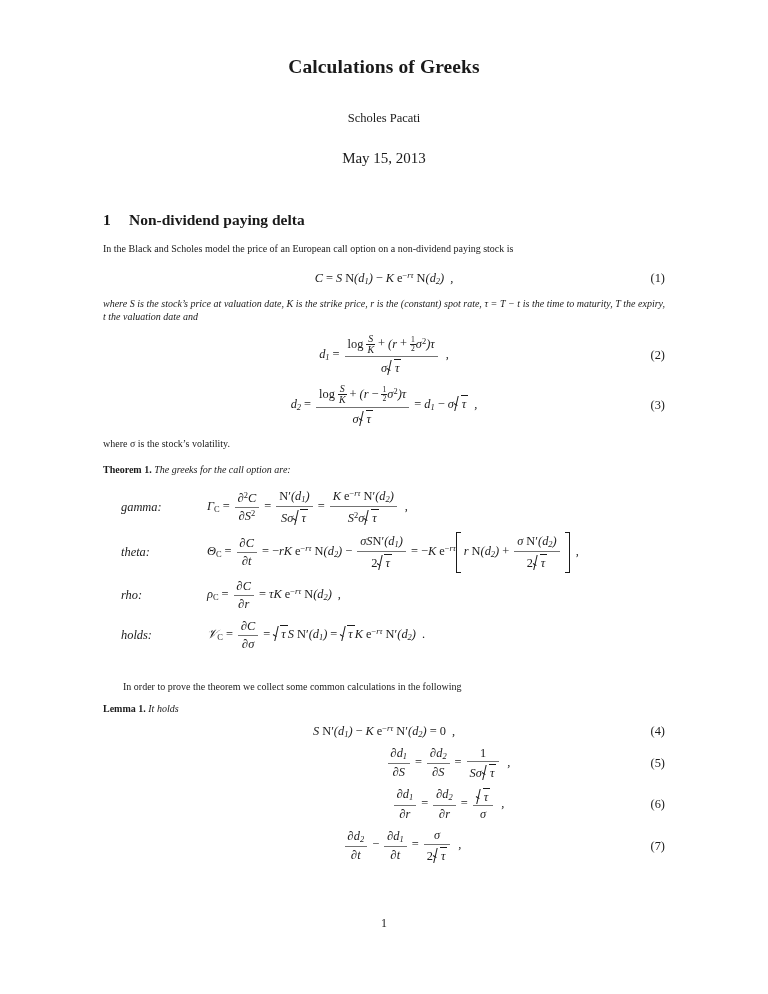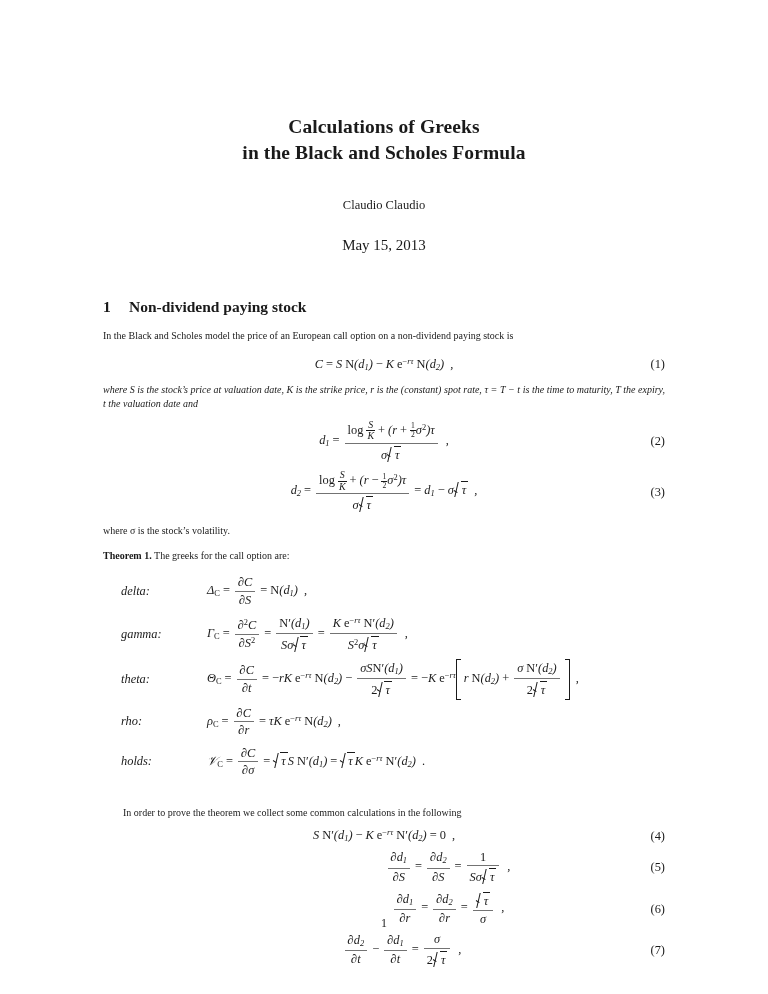--- a/index.html
+++ b/index.html
@@ -28,21 +28,21 @@
     width: 562px;
   }
 
   
   .title-block { text-align: center; }
   .doc-title {
     font-size: 19.5px;
     font-weight: bold;
     line-height: 1.35;
     margin: 0;
-    padding-top: 114px;
+    padding-top: 54px;
     letter-spacing: 0.1px;
   }
   .doc-title .tline { display: block; }
   .author {
     font-size: 12.5px;
     margin-top: 31px;
   }
   .date {
     font-size: 15px;
     margin-top: 24px;
@@ -62,21 +62,21 @@
     font-size: 10px;
     line-height: 1.33;
     margin: 13px 0 0 0;
     text-align: justify;
     text-justify: inter-word;
   }
   p.body.indent { text-indent: 20px; }
   p.tight { margin-top: 11px; font-style: italic; }
 
   .thm-head { font-weight: bold; }
-  .it { }
+  .it { font-style: italic; }
 
   
   .math {
     font-family: "Liberation Serif", "DejaVu Serif", serif;
     font-style: italic;
     white-space: nowrap;
   }
   .up { font-style: normal; }
   .op { font-style: normal; padding: 0 3px; }
   .sp { display: inline-block; width: 3px; }
@@ -227,28 +227,27 @@
 </style>
 </head>
 <body>
 
 <div class="page">
 <div class="content">
 
   <div class="title-block">
     <div class="doc-title">
       <span class="tline">Calculations of Greeks</span>
-      <span class="tline">in the Black and Scholes Formula</span>
-    </div>
-    <div class="author">Claudio Claudio</div>
+    </div>
+    <div class="author">Scholes Pacati</div>
     <div class="date">May 15, 2013</div>
   </div>
 
   <div class="section-head">
-    <span class="section-num">1</span><span>Non-dividend paying stock</span>
+    <span class="section-num">1</span><span>Non-dividend paying delta</span>
   </div>
 
   <p class="body">In the Black and Scholes model the price of an European call option on a non-dividend paying stock is</p>
 
   <div class="eqrow" style="margin-top:14px;">
     <div class="eqbody">
       <span class="math">C<span class="op">=</span>S<span class="sp"></span><span class="up">N</span>(d<sub class="s">1</sub>)<span class="op">−</span>K<span class="sp"></span><span class="up">e</span><sup class="s"><span class="up">−</span>rτ</sup><span class="sp"></span><span class="up">N</span>(d<sub class="s">2</sub>)<span class="spw"></span><span class="up">,</span></span>
     </div>
     <span class="eqnum">(1)</span>
   </div>
@@ -271,26 +270,20 @@
 
   <p class="body" style="margin-top:11px;">where σ is the stock’s volatility.</p>
 
   <p class="body" style="margin-top:12px;">
     <span class="thm-head">Theorem 1.</span>
     <span class="it">The greeks for the call option are:</span>
   </p>
 
   <table class="greeks">
     <tbody>
-          <tr>
-      <td class="lbl">delta:</td>
-      <td class="eq">
-        <span class="math">Δ<sub class="s"><span class="up">C</span></sub><span class="op">=</span><span class="frac"><span class="num"><span class="up">∂</span>C</span><span class="den"><span class="up">∂</span>S</span></span><span class="op">=</span><span class="up">N</span>(d<sub class="s">1</sub>)<span class="spw"></span><span class="up">,</span></span>
-      </td>
-    </tr>
     <tr>
       <td class="lbl">gamma:</td>
       <td class="eq">
         <span class="math">Γ<sub class="s"><span class="up">C</span></sub><span class="op">=</span><span class="frac"><span class="num"><span class="up">∂</span><sup class="up2">2</sup>C</span><span class="den"><span class="up">∂</span>S<sup class="up2">2</sup></span></span><span class="op">=</span><span class="frac"><span class="num"><span class="up">N</span><span class="up">′</span>(d<sub class="s">1</sub>)</span><span class="den">Sσ<span class="sqrt"><span class="rad">τ</span></span></span></span><span class="op">=</span><span class="frac"><span class="num">K<span class="sp"></span><span class="up">e</span><sup class="s"><span class="up">−</span>rτ</sup><span class="sp"></span><span class="up">N</span><span class="up">′</span>(d<sub class="s">2</sub>)</span><span class="den">S<sup class="up2">2</sup>σ<span class="sqrt"><span class="rad">τ</span></span></span></span><span class="spw"></span><span class="up">,</span></span>
       </td>
     </tr>
     <tr>
       <td class="lbl">theta:</td>
       <td class="eq">
         <span class="math">Θ<sub class="s"><span class="up">C</span></sub><span class="op">=</span><span class="frac"><span class="num"><span class="up">∂</span>C</span><span class="den"><span class="up">∂</span>t</span></span><span class="op">=</span><span class="up">−</span>rK<span class="sp"></span><span class="up">e</span><sup class="s"><span class="up">−</span>rτ</sup><span class="sp"></span><span class="up">N</span>(d<sub class="s">2</sub>)<span class="op">−</span><span class="frac"><span class="num">σS<span class="up">N</span><span class="up">′</span>(d<sub class="s">1</sub>)</span><span class="den"><span class="up">2</span><span class="sqrt"><span class="rad">τ</span></span></span></span><span class="op">=</span><span class="up">−</span>K<span class="sp"></span><span class="up">e</span><sup class="s"><span class="up">−</span>rτ</sup><span class="brk"><span class="math">r<span class="sp"></span><span class="up">N</span>(d<sub class="s">2</sub>)<span class="op">+</span><span class="frac"><span class="num">σ<span class="sp"></span><span class="up">N</span><span class="up">′</span>(d<sub class="s">2</sub>)</span><span class="den"><span class="up">2</span><span class="sqrt"><span class="rad">τ</span></span></span></span></span></span><span class="spw"></span><span class="up">,</span></span>
@@ -306,20 +299,24 @@
       <td class="lbl">holds:</td>
       <td class="eq">
         <span class="math">𝒱<sub class="s"><span class="up">C</span></sub><span class="op">=</span><span class="frac"><span class="num"><span class="up">∂</span>C</span><span class="den"><span class="up">∂</span>σ</span></span><span class="op">=</span><span class="sqrt"><span class="rad">τ</span></span>S<span class="sp"></span><span class="up">N</span><span class="up">′</span>(d<sub class="s">1</sub>)<span class="op">=</span><span class="sqrt"><span class="rad">τ</span></span>K<span class="sp"></span><span class="up">e</span><sup class="s"><span class="up">−</span>rτ</sup><span class="sp"></span><span class="up">N</span><span class="up">′</span>(d<sub class="s">2</sub>)<span class="spw"></span><span class="up">.</span></span>
       </td>
     </tr>
   </tbody>
       </table>
 
   <p class="body indent" style="margin-top:24px;">In order to prove the theorem we collect some common calculations in the following</p>
 
+  <p class="body" style="margin-top:9px;">
+    <span class="thm-head">Lemma 1.</span>
+    <span class="it">It holds</span>
+  </p>
 
   <div class="lemma-eqs">
 
     <div class="eqrow" style="margin-top:8px;">
       <div class="eqbody">
         <span class="math">S<span class="sp"></span><span class="up">N</span><span class="up">′</span>(d<sub class="s">1</sub>)<span class="op">−</span>K<span class="sp"></span><span class="up">e</span><sup class="s"><span class="up">−</span>rτ</sup><span class="sp"></span><span class="up">N</span><span class="up">′</span>(d<sub class="s">2</sub>)<span class="op">=</span><span class="up">0</span><span class="spw"></span><span class="up">,</span></span>
       </div>
       <span class="eqnum">(4)</span>
     </div>
 

